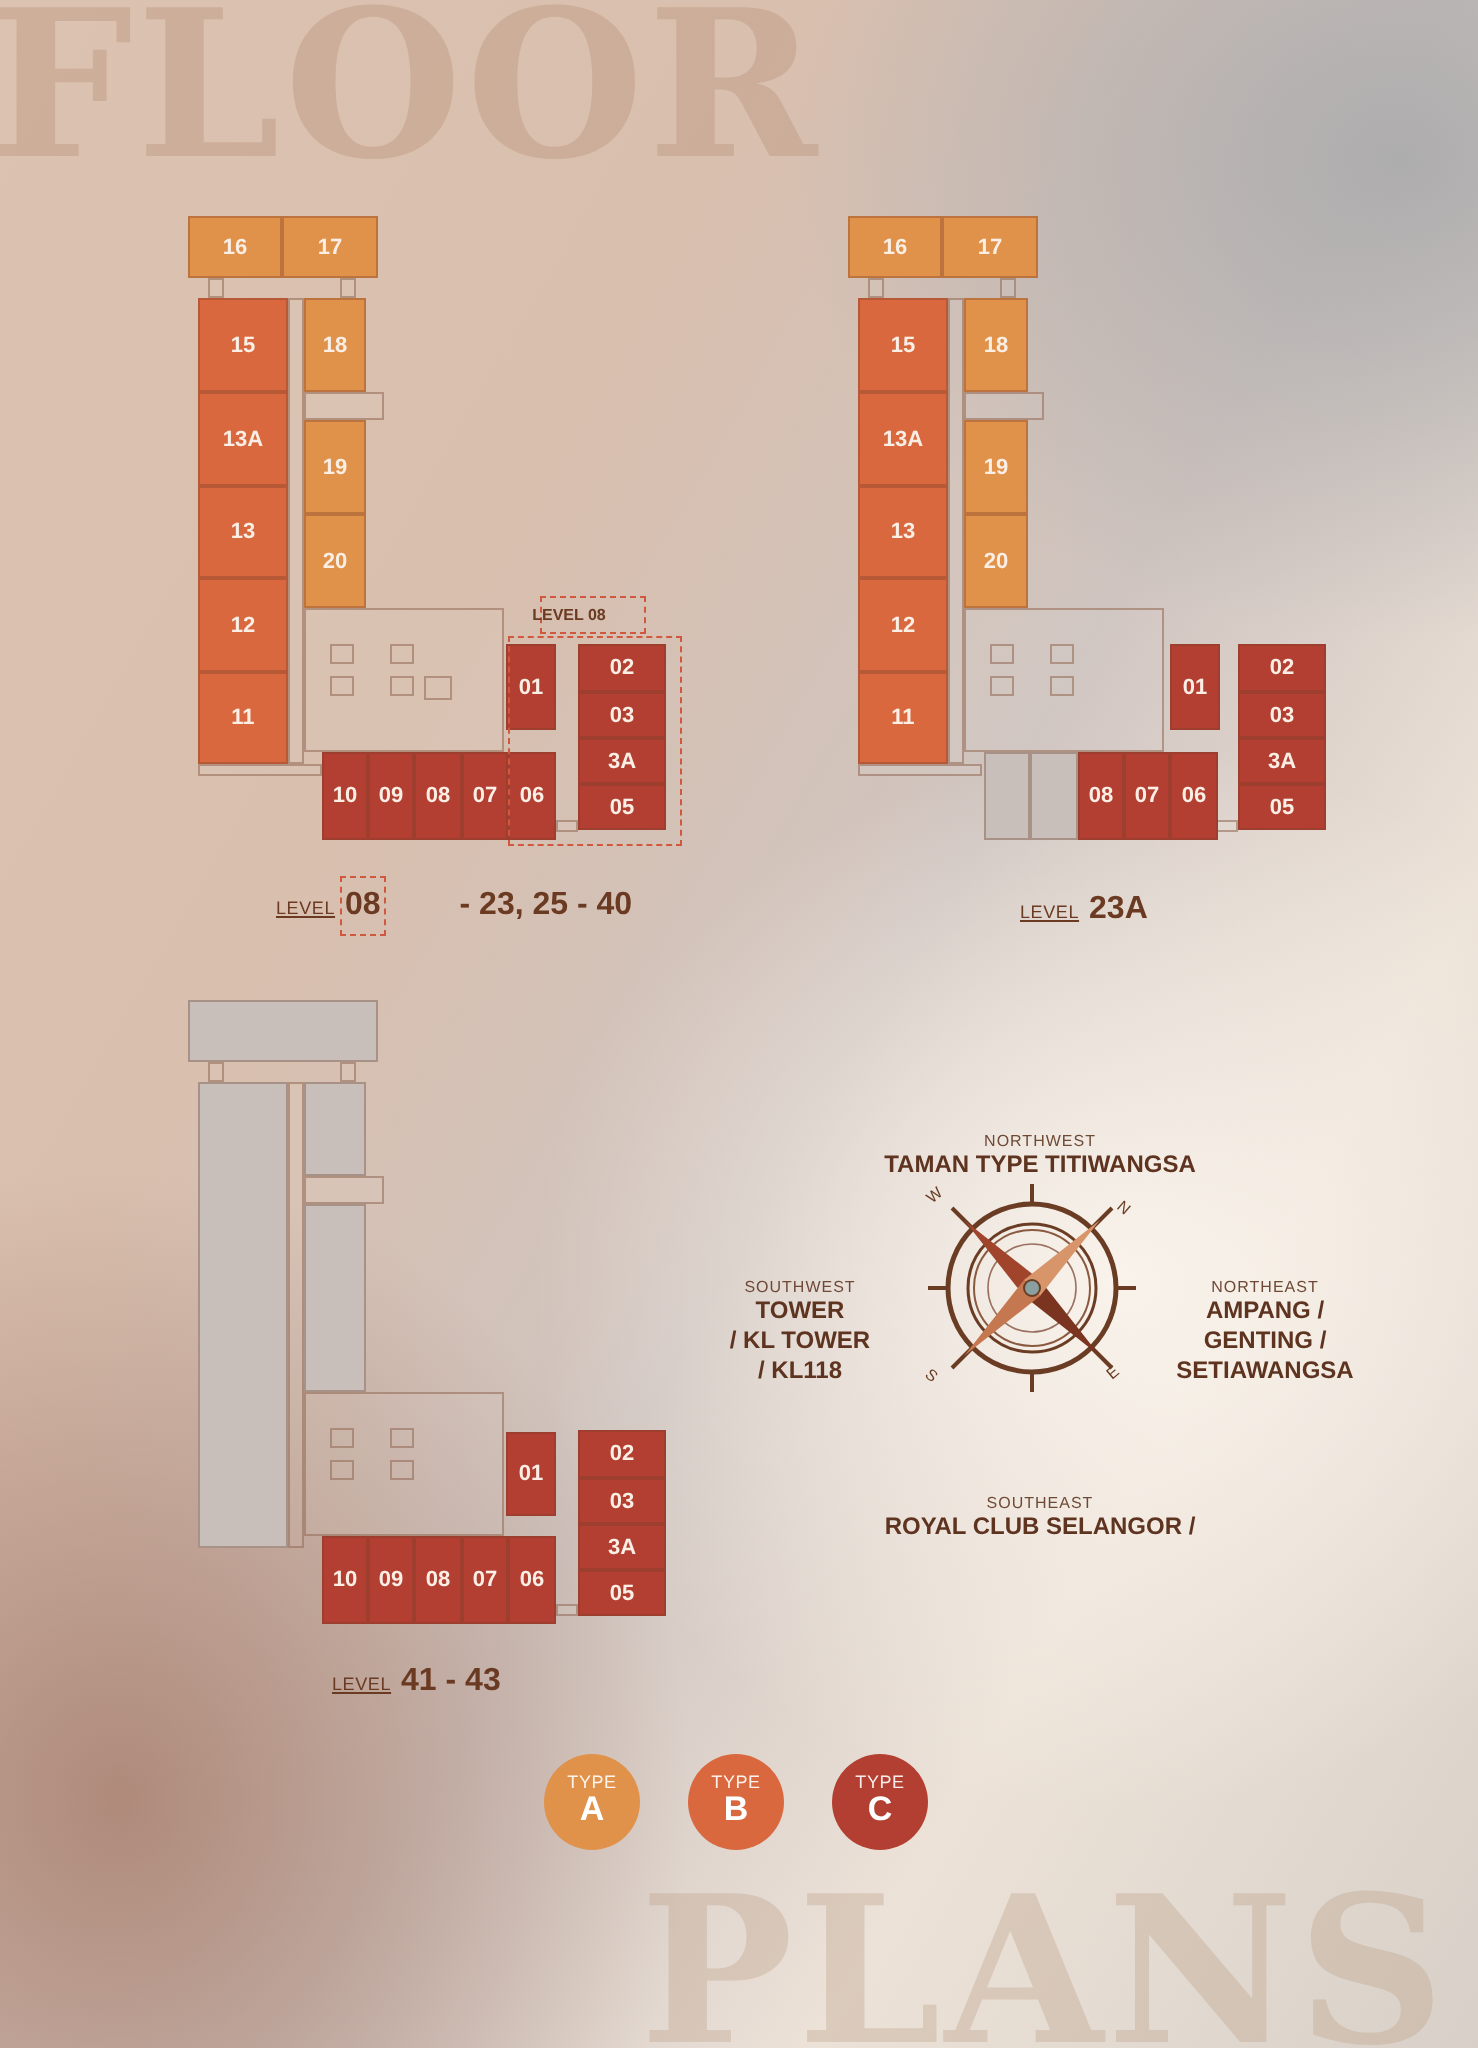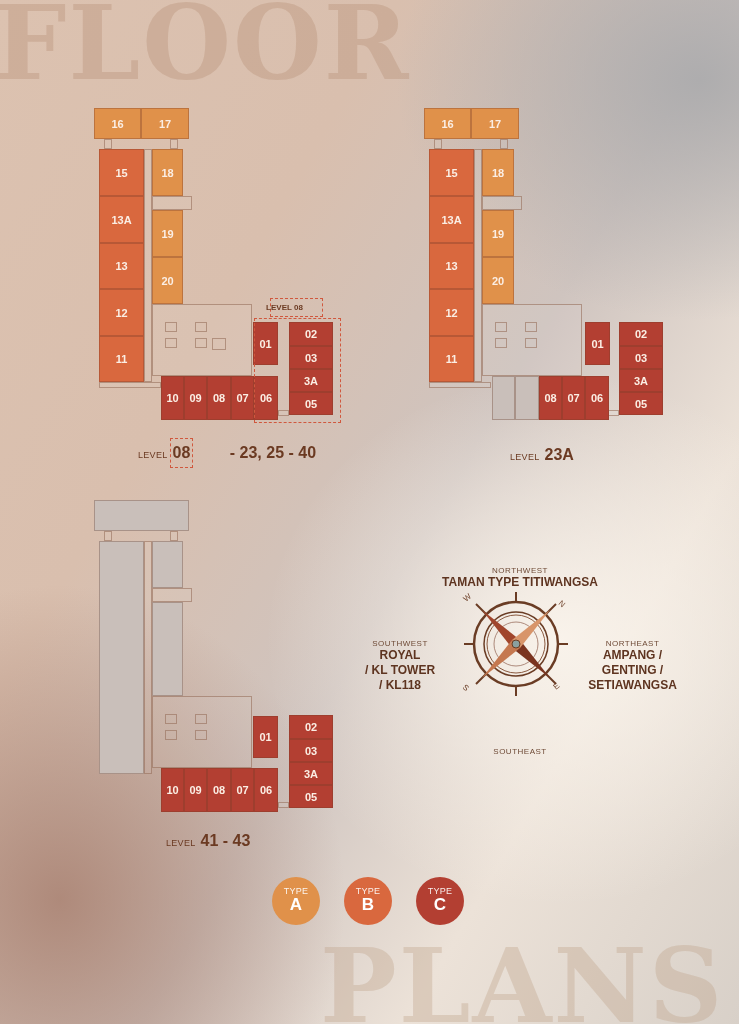--- a/index.html
+++ b/index.html
@@ -21,21 +21,21 @@
     color:#fbeee4;font-size:11px;font-weight:bold;box-sizing:border-box;border:1px solid rgba(120,60,40,0.35);}
   .unit-a{background:#e0914a;}
   .unit-b{background:#d9683e;}
   .unit-c{background:#b33f32;}
   .unit-grey{background:#c9bfba;border:1px solid rgba(140,110,95,0.55);}
   .core{position:absolute;border:1px solid rgba(150,110,90,0.6);box-sizing:border-box;background:rgba(255,255,255,0.05);}
   .core-box{position:absolute;border:1px solid rgba(150,110,90,0.6);box-sizing:border-box;}
   .dash-box{position:absolute;border:1.5px dashed #d0583e;box-sizing:border-box;}
   .level-tag{position:absolute;font-size:8px;font-weight:bold;color:#6b3a22;display:flex;align-items:center;justify-content:center;}
   .level-label{position:absolute;color:#6b3a22;font-weight:bold;white-space:nowrap;display:flex;align-items:baseline;}
-  .level-label .lv{font-size:9px;font-weight:normal;margin-right:5px;letter-spacing:0.3px;}
+  .level-label .lv{font-size:9px;font-weight:normal;margin-right:5px;letter-spacing:0.3px;text-decoration:underline;}
   .level-label .num{font-size:16px;}
   .level-label .hl{position:relative;display:inline-block;}
   .level-label .hl::after{content:"";position:absolute;left:-3px;right:-3px;top:-6px;bottom:-6px;border:1.5px dashed #d0583e;}
   .dir{position:absolute;text-align:center;color:#5e3420;}
   .dir .h{font-size:8px;letter-spacing:0.5px;font-weight:normal;color:#6e4a36;margin-top:24px;}
   .dir .p{font-size:12px;font-weight:bold;line-height:15px;}
   .legend-dot{position:absolute;width:48px;height:48px;border-radius:50%;color:#fff;text-align:center;box-sizing:border-box;padding-top:9px;}
   .legend-dot .t{font-size:9px;letter-spacing:0.3px;display:block;opacity:0.9;}
   .legend-dot .l{font-size:17px;font-weight:bold;display:block;line-height:18px;}
 </style>
@@ -176,32 +176,33 @@
     <span class="num">41 - 43</span>
   </div>
 </div>
 
 <div class="dir" style="left:400px;top:542px;width:240px;">
   <div class="h">NORTHWEST</div>
   <div class="p">TAMAN TYPE TITIWANGSA</div>
 </div>
 <div class="dir" style="left:355px;top:615px;width:90px;">
   <div class="h">SOUTHWEST</div>
-  <div class="p">ROYAL</div>
+  <div class="p">TOWER</div>
   <div class="p">/ KL TOWER</div>
   <div class="p">/ KL118</div>
 </div>
 <div class="dir" style="left:570px;top:615px;width:125px;">
   <div class="h">NORTHEAST</div>
   <div class="p">AMPANG /</div>
   <div class="p">GENTING /</div>
   <div class="p">SETIAWANGSA</div>
 </div>
 <div class="dir" style="left:400px;top:723px;width:240px;">
   <div class="h">SOUTHEAST</div>
+  <div class="p">ROYAL CLUB SELANGOR /</div>
 </div>
 
 <div style="position:absolute;left:458px;top:588px;width:120px;height:110px;">
   <svg width="120" height="110" viewBox="0 0 120 110">
     <g transform="translate(58,56)">
       <circle r="42" fill="none" stroke="#6a3c24" stroke-width="2.5"></circle>
       <circle r="32" fill="none" stroke="#6a3c24" stroke-width="1.5"></circle>
       <circle r="29" fill="none" stroke="#8a5a40" stroke-width="1"></circle>
       <circle r="22" fill="none" stroke="#9a7060" stroke-width="0.8"></circle>
       <line x1="0" y1="-42" x2="0" y2="-52" stroke="#6a3c24" stroke-width="2"></line>

